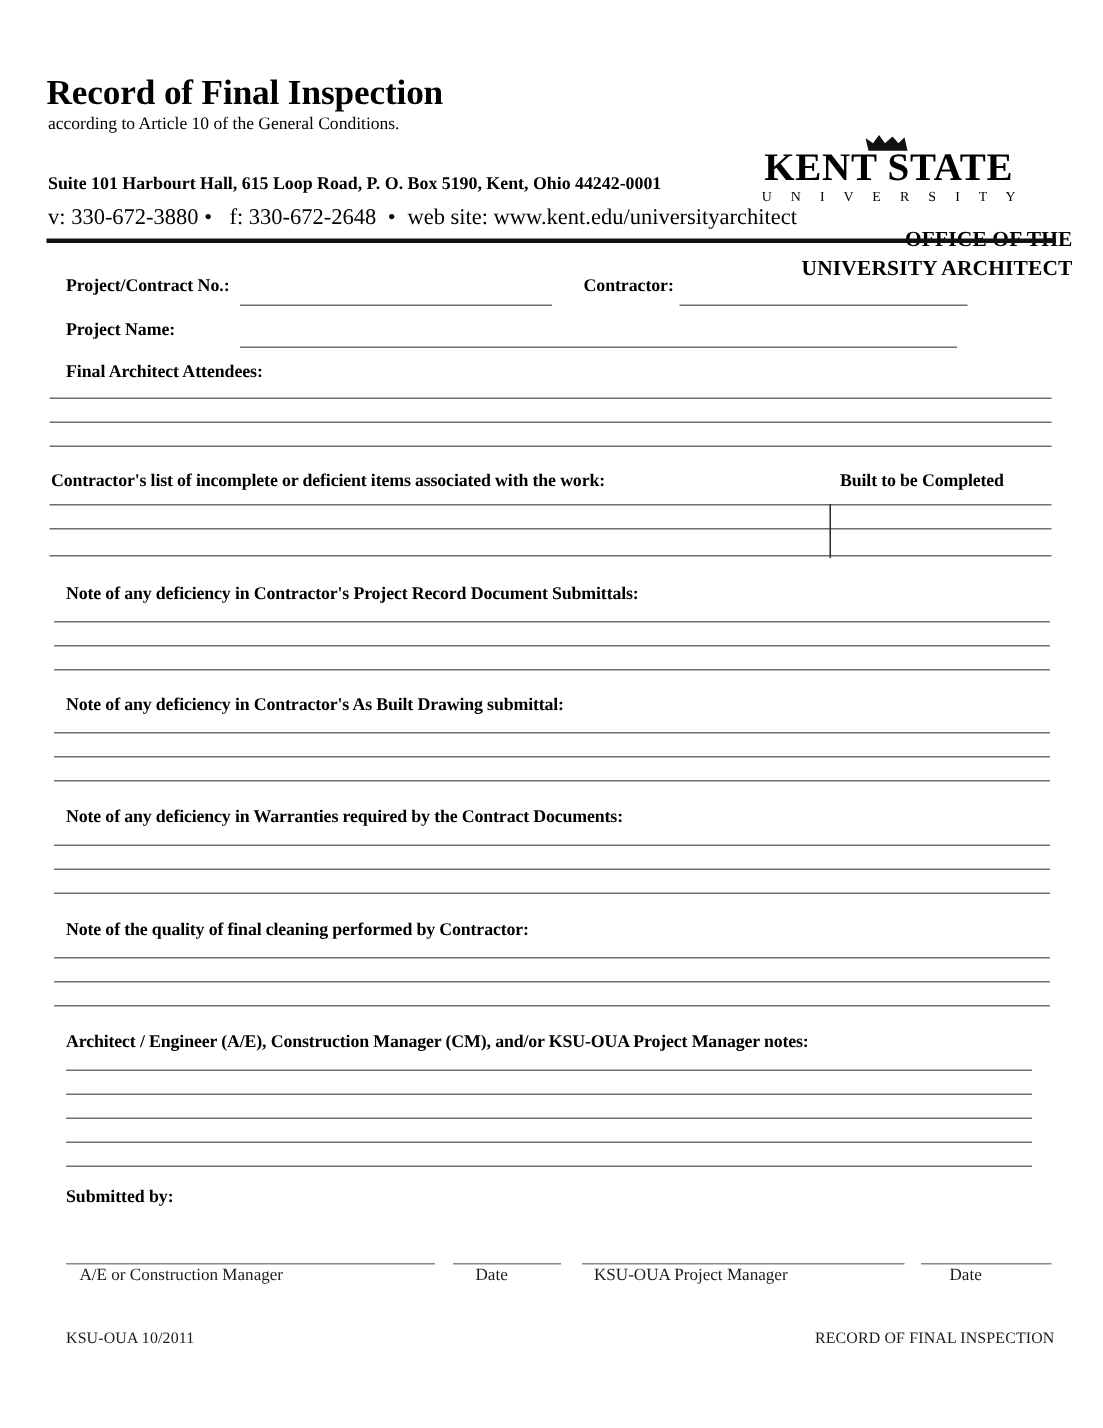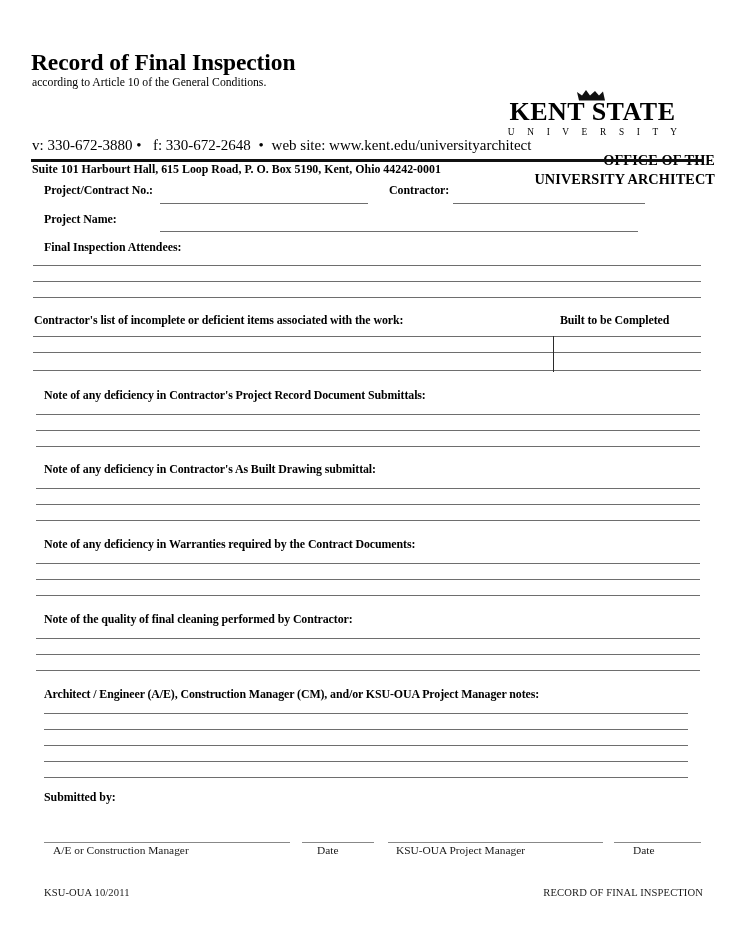--- a/index.html
+++ b/index.html
@@ -44,21 +44,20 @@
     font-size: 11.7px;
     line-height: 1.22;
     width: 430px;
   }
   .addr-line {
     position: absolute;
     left: 32px; top: 115px;
     font-size: 11.9px;
     font-weight: bold;
     white-space: nowrap;
-    margin-top: 47px;
   }
   .contact-line {
     position: absolute;
     left: 32px; top: 137px;
     font-size: 15px;
     white-space: nowrap;
   }
   .contact-line .sep { padding: 0 2px; }
 
   
@@ -209,21 +208,21 @@
 
   <div class="lbl" style="left:44px; top:183px;">Project/Contract No.:</div>
   <div class="rule" style="left:160px; top:203px; width:208px;"></div>
 
   <div class="lbl" style="left:389px; top:183px;">Contractor:</div>
   <div class="rule" style="left:453px; top:203px; width:192px;"></div>
 
   <div class="lbl" style="left:44px; top:212px;">Project Name:</div>
   <div class="rule" style="left:160px; top:231px; width:478px;"></div>
 
-  <div class="lbl" style="left:44px; top:240px;">Final Inspection Attendees:</div>
+  <div class="lbl" style="left:44px; top:240px;">Final Architect Attendees:</div>
   <div class="rule" style="left:33px; top:265px; width:668px;"></div>
   <div class="rule" style="left:33px; top:281px; width:668px;"></div>
   <div class="rule" style="left:33px; top:297px; width:668px;"></div>
 
   <div class="sec-hd" style="left:34px; top:313px;">Contractor's list of incomplete or deficient items associated with the work:</div>
   <div class="sec-hd" style="left:560px; top:313px;">Built to be Completed</div>
 
   <div class="rule" style="left:33px; top:336px; width:668px;"></div>
   <div class="rule" style="left:33px; top:352px; width:668px;"></div>
   <div class="rule" style="left:33px; top:370px; width:668px;"></div>

